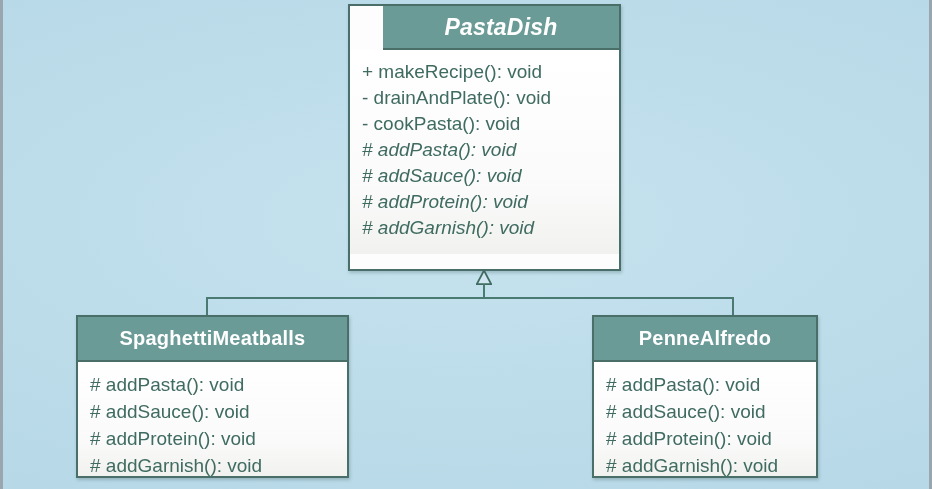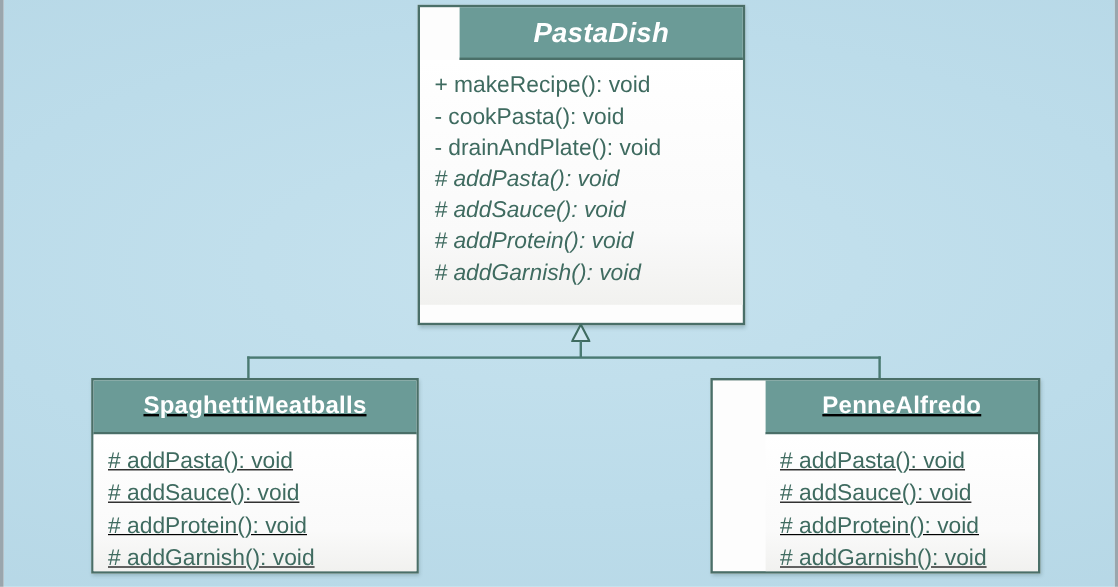--- a/index.html
+++ b/index.html
@@ -77,39 +77,39 @@
   }
   .member.abstract { font-style: italic; }
 
   
   #class-pastadish { left: 345px; top: 4px; width: 273px; height: 267px; }
   #class-pastadish .uml-header { height: 44px; font-size: 23px; margin-left: 33px; }
   #class-pastadish .uml-body   { height: 204px; }
   #class-pastadish .member     { font-size: 19px; padding: 3.5px 0; }
 
   
-  .subclass { top: 315px; height: 163px; text-decoration: underline; }
+  .subclass { top: 315px; height: 163px; }
   .subclass .uml-header { height: 45px; font-size: 20px; }
   .subclass .uml-body   { height: 114px; padding-top: 9px; }
   .subclass .member     { font-size: 19px; padding: 4px 0; }
 
   #class-spaghettimeatballs { left: 73px;  width: 273px; }
-  #class-pennealfredo       { left: 589px; width: 275px; padding-left: 44px; }
+  #class-pennealfredo       { left: 589px; width: 226px; }
 </style>
 </head>
 <body>
 
 <div id="slide">
 
   <div class="uml-class" id="class-pastadish">
     <div class="uml-header abstract">PastaDish</div>
     <div class="uml-body">
       <div class="member">+ makeRecipe(): void</div>
+      <div class="member">- drainAndPlate(): void</div>
       <div class="member">- cookPasta(): void</div>
-      <div class="member">- drainAndPlate(): void</div>
       <div class="member abstract"># addPasta(): void</div>
       <div class="member abstract"># addSauce(): void</div>
       <div class="member abstract"># addProtein(): void</div>
       <div class="member abstract"># addGarnish(): void</div>
     </div>
   </div>
 
   <svg class="arrowhead" viewBox="0 0 16 15">
     <polygon points="8,0.5 15.2,14.2 0.8,14.2" fill="#cfe6f0" stroke="#3f6b60" stroke-width="1.8" stroke-linejoin="miter"></polygon>
   </svg>

